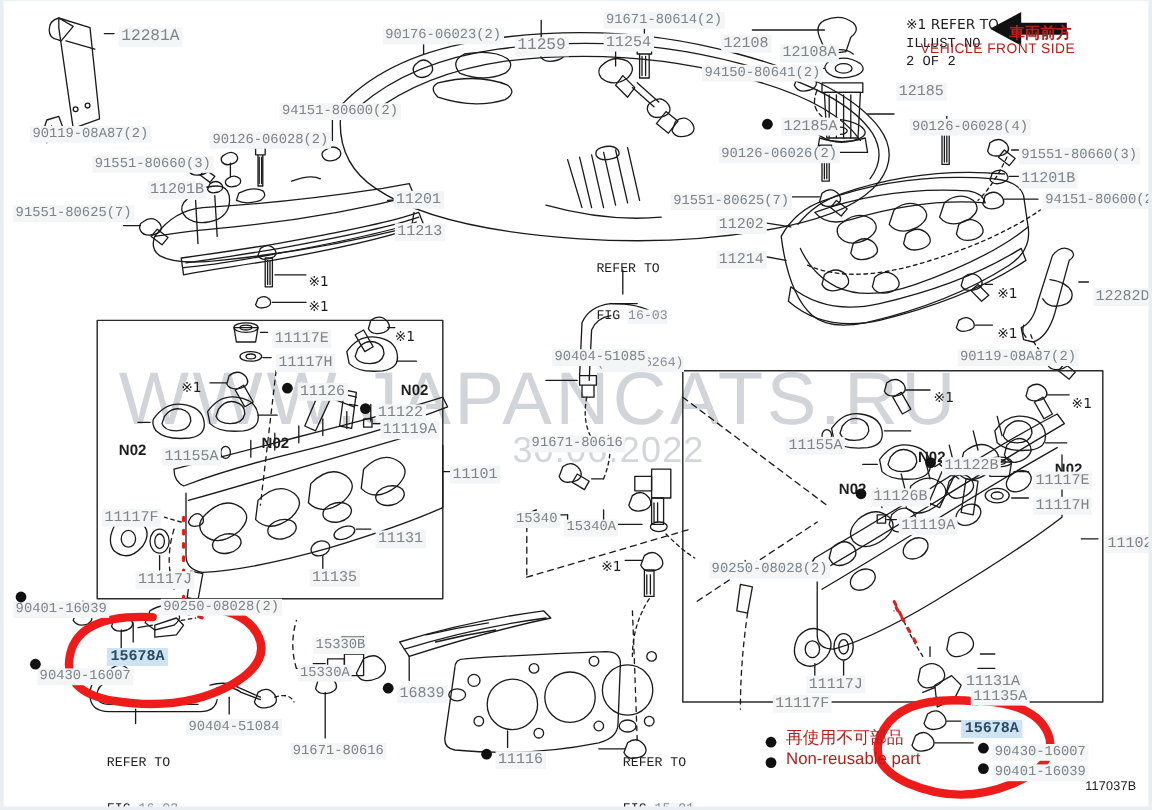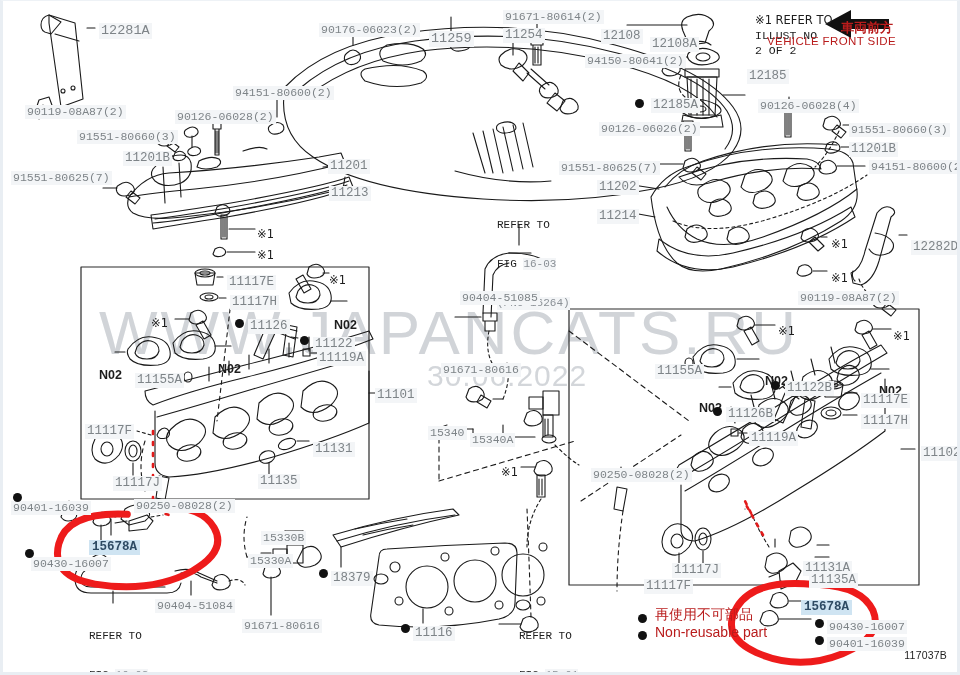--- a/index.html
+++ b/index.html
@@ -556,21 +556,21 @@
       <div class="lbl s12 g" style="left: 310px; top: 441px;">11131</div>
       <div class="lbl s12 g" style="left: 255px; top: 473px;">11135</div>
       <div class="lbl s11 g" style="left: 131px; top: 498px;">90250-08028(2)</div>
       <div class="lbl s11 g" style="left: 8px; top: 500px;">90401-16039</div>
       <div class="lbl s11 g" style="left: 28px; top: 556px;">90430-16007</div>
       <div class="lbl s12 hl" style="left: 86px; top: 539px;">15678A</div>
       <div class="lbl s11 g" style="left: 152px; top: 598px;">90404-51084</div>
       <div class="lbl s11 g" style="left: 258px; top: 530px;">15330B</div>
       <div class="lbl s11 g" style="left: 245px; top: 553px;">15330A</div>
       <div class="lbl s11 g" style="left: 239px; top: 618px;">91671-80616</div>
-      <div class="lbl s12 g" style="left: 328px; top: 570px;">18379</div>
+      <div class="lbl s12 g" style="left: 328px; top: 570px;">16839</div>
       <div class="lbl s12 g" style="left: 410px; top: 625px;">11116</div>
       <div class="lbl s11 g" style="left: 588px; top: 467px;">90250-08028(2)</div>
       <div class="lbl s12 g" style="left: 669px; top: 562px;">11117J</div>
       <div class="lbl s12 g" style="left: 641px; top: 578px;">11117F</div>
       <div class="lbl s12 g" style="left: 800px; top: 560px;">11131A</div>
       <div class="lbl s12 g" style="left: 806px; top: 572px;">11135A</div>
       <div class="lbl s12 hl" style="left: 798px; top: 599px;">15678A</div>
       <div class="lbl s11 g" style="left: 824px; top: 619px;">90430-16007</div>
       <div class="lbl s11 g" style="left: 824px; top: 636px;">90401-16039</div>
       <div class="lbl d s11 jp" style="left: 254px; top: 228px;">※1</div>

